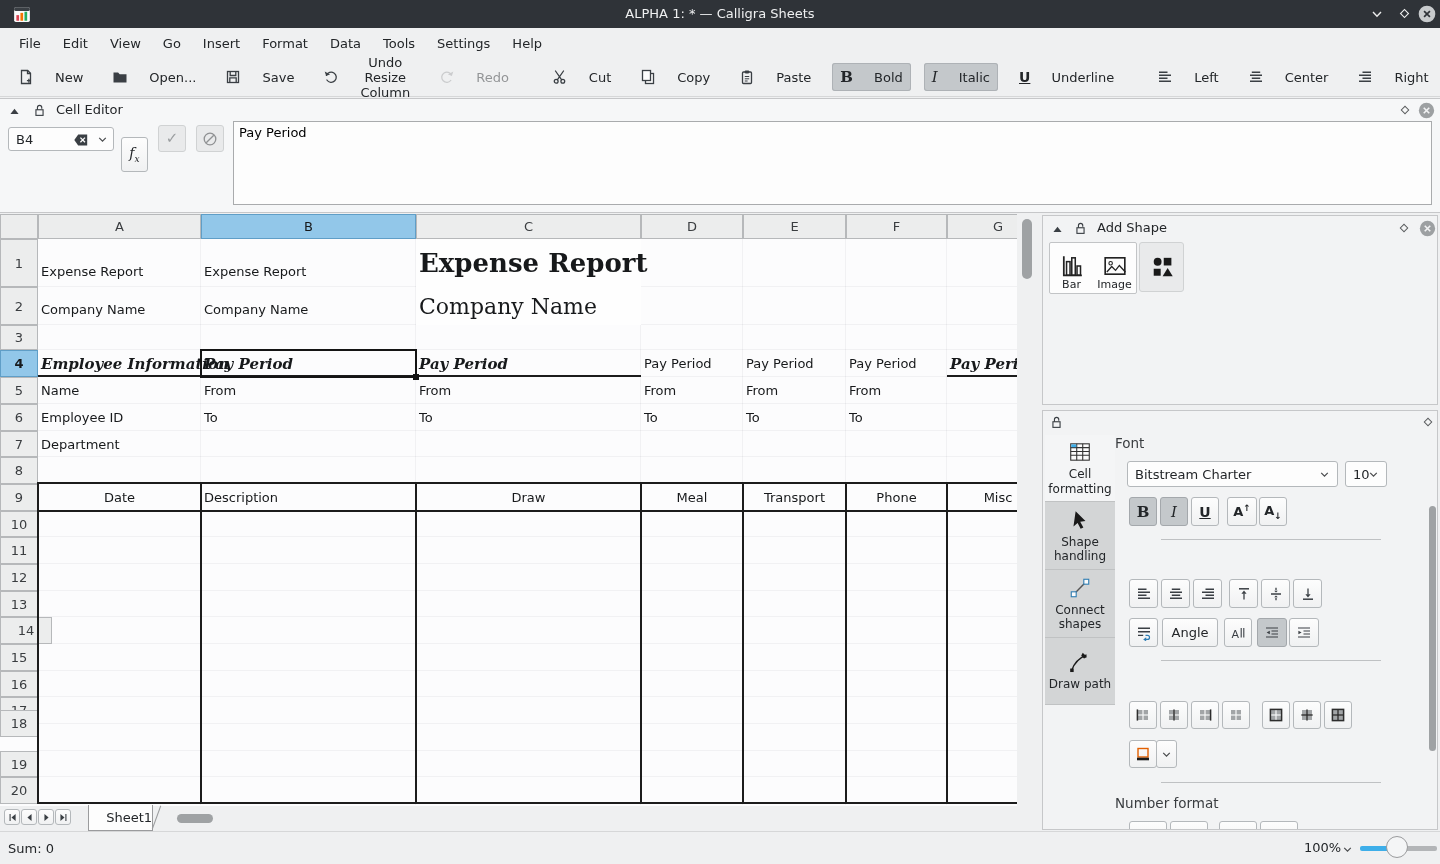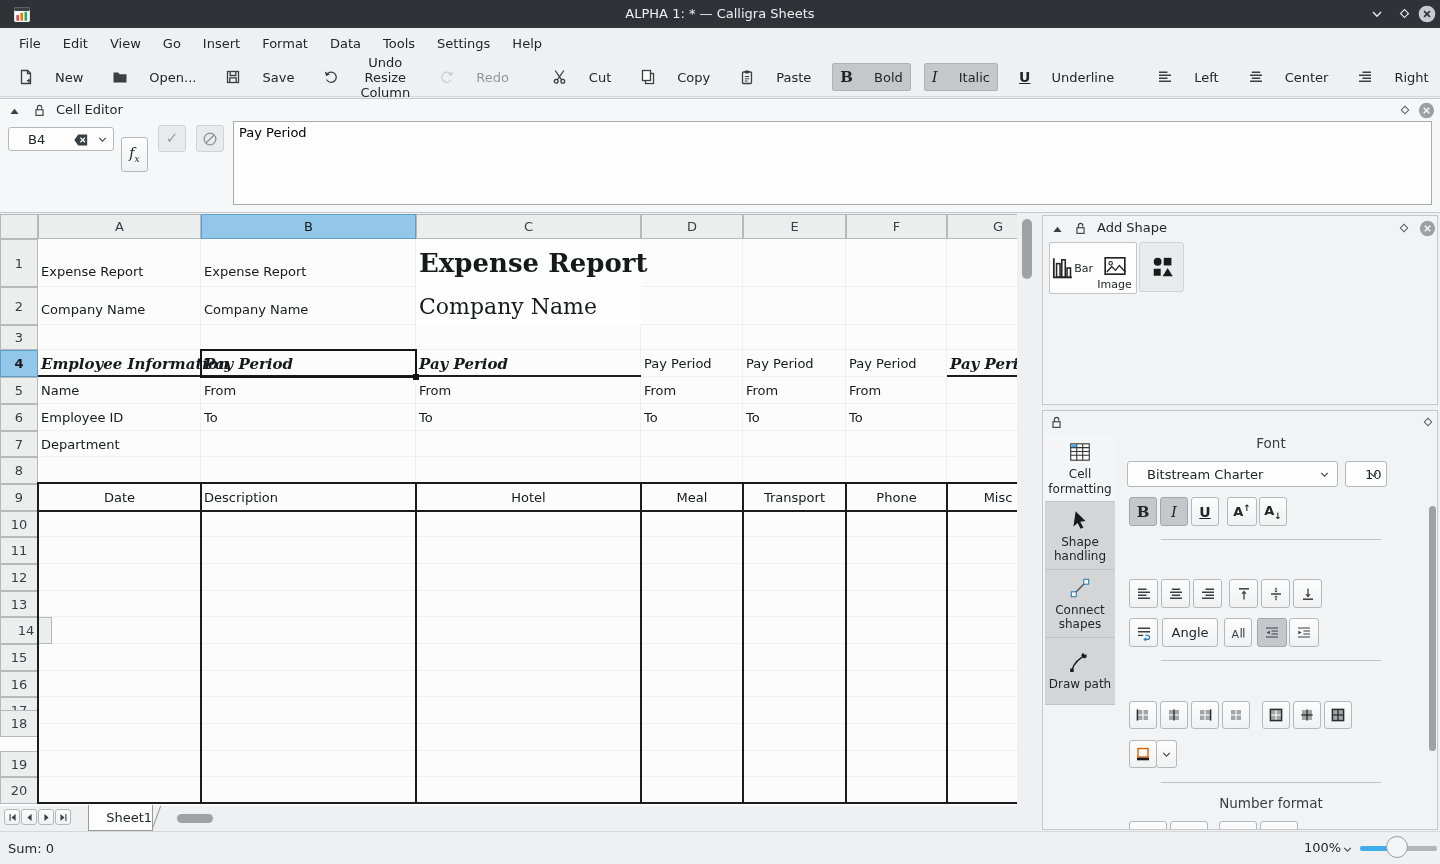--- a/index.html
+++ b/index.html
@@ -22,24 +22,24 @@
       background:transparent;border:none;font:13px "DejaVu Sans","Liberation Sans",sans-serif;color:#232629;}
   .tbtn.pressed{background:#c4c8cb;box-shadow:inset 0 0 0 1px #aeb2b6;}
   .tbtn.disabled{opacity:.45;}
   .tsep{width:1px;height:26px;background:#c3c4c6;margin:0 10px 0 4px;}
   
   .panel{position:absolute;background:#f2f3f4;border:1px solid #c6c7c9;box-sizing:border-box;}
   .btn{position:absolute;border:1px solid #b4b8bb;background:linear-gradient(#fdfdfd,#f0f1f2);
       border-radius:3px;display:flex;align-items:center;justify-content:center;box-sizing:border-box;}
   .btn.pressed{background:#c4c8cb;border-color:#a4a8ac;}
   .btn.flat{border-color:#d0d2d3;background:#e9eaeb;}
-  .ohead{position:absolute;width:312px;left:72px;text-align:center;color:#3a3d40;font-size:13.5px;}
+  .ohead{position:absolute;width:312px;left:72px;text-align:left;color:#3a3d40;font-size:13.5px;}
   .odiv{position:absolute;left:118px;width:220px;height:1px;background:#bfc1c3;}
   .combo{position:absolute;height:26px;background:#fdfdfd;border:1px solid #b4b8bb;border-radius:3px;
-      display:flex;align-items:center;padding-left:19px;box-sizing:border-box;font-size:13px;}
+      display:flex;align-items:center;padding-left:7px;box-sizing:border-box;font-size:13px;}
   .combo .cdn{position:absolute;right:5px;top:5px;}
   .ttab{position:absolute;left:2px;width:70px;background:#d3d5d6;border-bottom:1px solid #c0c2c3;
       display:flex;flex-direction:column;align-items:center;justify-content:center;gap:3px;
       font-size:12px;color:#232629;text-align:center;line-height:1.2;}
   .ttab.active{background:#f4f5f6;}
   
   #sheet-area{position:absolute;left:0;top:214px;width:1017px;height:592px;background:#fcfcfd;overflow:hidden;}
   .chead,.rhead{position:absolute;background:#eceded;border:1px solid #b6b8ba;box-sizing:border-box;
       display:flex;align-items:center;justify-content:center;font-size:13px;color:#3a3d40;}
   .chead.sel,.rhead.sel{background:#92c7e9;border-color:#5f9ec7;color:#17191b;}
@@ -381,21 +381,21 @@
     <div class="cell" style="left:846px;top:163px;width:101px;height:27px">From</div>
     <div class="cell" style="left:38px;top:190px;width:163px;height:27px">Employee ID</div>
     <div class="cell" style="left:201px;top:190px;width:215px;height:27px">To</div>
     <div class="cell" style="left:416px;top:190px;width:225px;height:27px">To</div>
     <div class="cell" style="left:641px;top:190px;width:102px;height:27px">To</div>
     <div class="cell" style="left:743px;top:190px;width:103px;height:27px">To</div>
     <div class="cell" style="left:846px;top:190px;width:101px;height:27px">To</div>
     <div class="cell" style="left:38px;top:217px;width:163px;height:26px">Department</div>
     <div class="cell ac" style="left:38px;top:270px;width:163px;height:27px">Date</div>
     <div class="cell" style="left:201px;top:270px;width:215px;height:27px">Description</div>
-    <div class="cell ac" style="left:416px;top:270px;width:225px;height:27px">Hotel</div>
+    <div class="cell ac" style="left:416px;top:270px;width:225px;height:27px">Draw</div>
     <div class="cell ac" style="left:641px;top:270px;width:102px;height:27px">Meal</div>
     <div class="cell ac" style="left:743px;top:270px;width:103px;height:27px">Transport</div>
     <div class="cell ac" style="left:846px;top:270px;width:101px;height:27px">Phone</div>
     <div class="cell ac" style="left:947px;top:270px;width:102px;height:27px">Misc</div>
     <div class="bline" style="left:38px;top:161px;width:603px;height:2px"></div>
     <div class="bline" style="left:947px;top:161px;width:102px;height:2px"></div>
     <div class="bline" style="left:38px;top:268px;width:1011px;height:2px"></div>
     <div class="bline" style="left:38px;top:296px;width:1011px;height:2px"></div>
     <div class="bline" style="left:38px;top:588px;width:1011px;height:2px"></div>
     <div class="bline" style="left:37px;top:268px;width:2px;height:322px"></div>
@@ -431,21 +431,21 @@
       </svg>
     </span>
   <span class="ic abs" style="left:376px;top:4px">
       <svg width="17" height="17" viewBox="0 0 16 16">
         <circle cx="8" cy="8" r="7.2" fill="#9da0a2"></circle>
         <path d="M5.4 5.4l5.2 5.2M10.6 5.4l-5.2 5.2" stroke="#f2f3f4" stroke-width="1.5"></path>
       </svg>
     </span>
 
   <div class="abs" style="left:6px;top:26px;width:86px;height:50px;background:#fdfdfd;border:1px solid #c2c4c6;border-radius:2px;display:flex;">
-    <div style="flex:1;display:flex;flex-direction:row;align-items:center;justify-content:flex-end;padding:2px 0;">
+    <div style="flex:1;display:flex;flex-direction:column;align-items:center;justify-content:flex-end;padding:2px 0;">
       <span class="ic">
           <svg width="24" height="24" viewBox="0 0 22 22">
             <path d="M3.5 2v17.5H20" stroke="#222" stroke-width="1.6" fill="none"></path>
             <rect x="6" y="7" width="3.2" height="12.5" fill="none" stroke="#222" stroke-width="1.4"></rect>
             <rect x="10.8" y="3.5" width="3.2" height="16" fill="none" stroke="#222" stroke-width="1.4"></rect>
             <rect x="15.6" y="11" width="3.2" height="8.5" fill="none" stroke="#222" stroke-width="1.4"></rect>
           </svg>
         </span>
       <span style="font-size:11px">Bar</span>
     </div>

